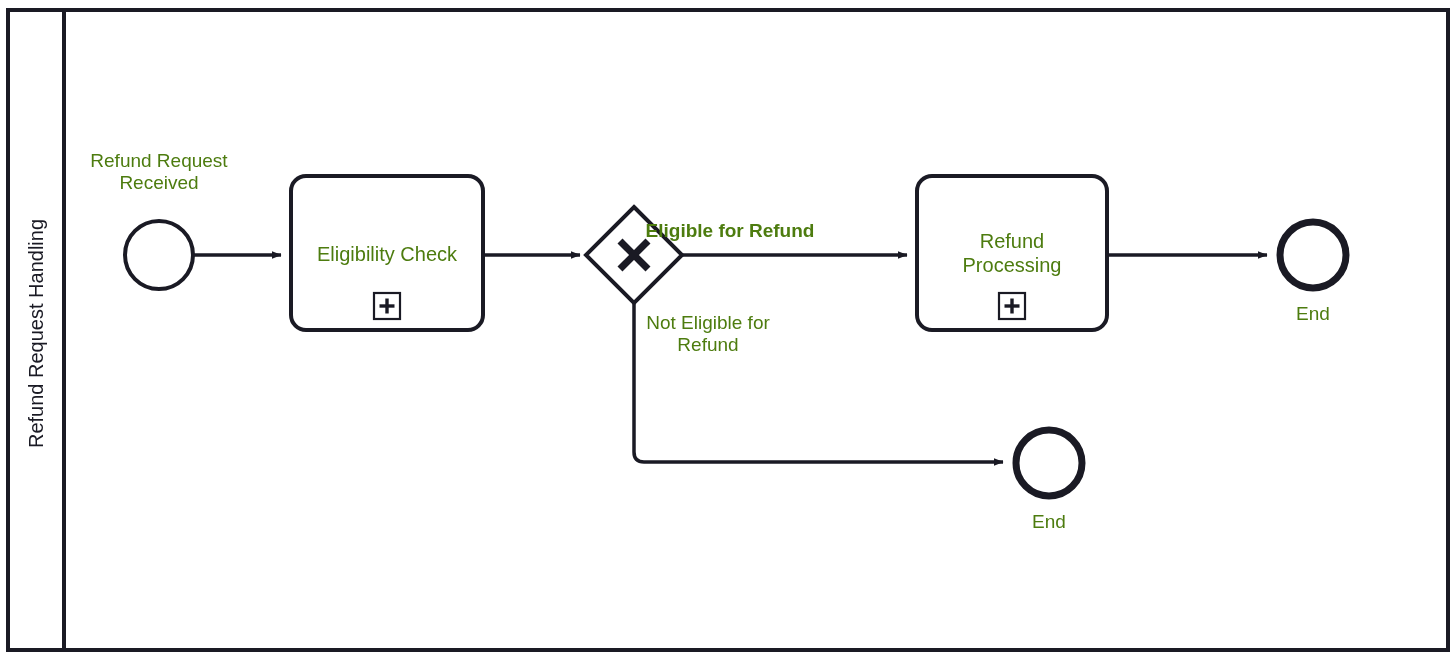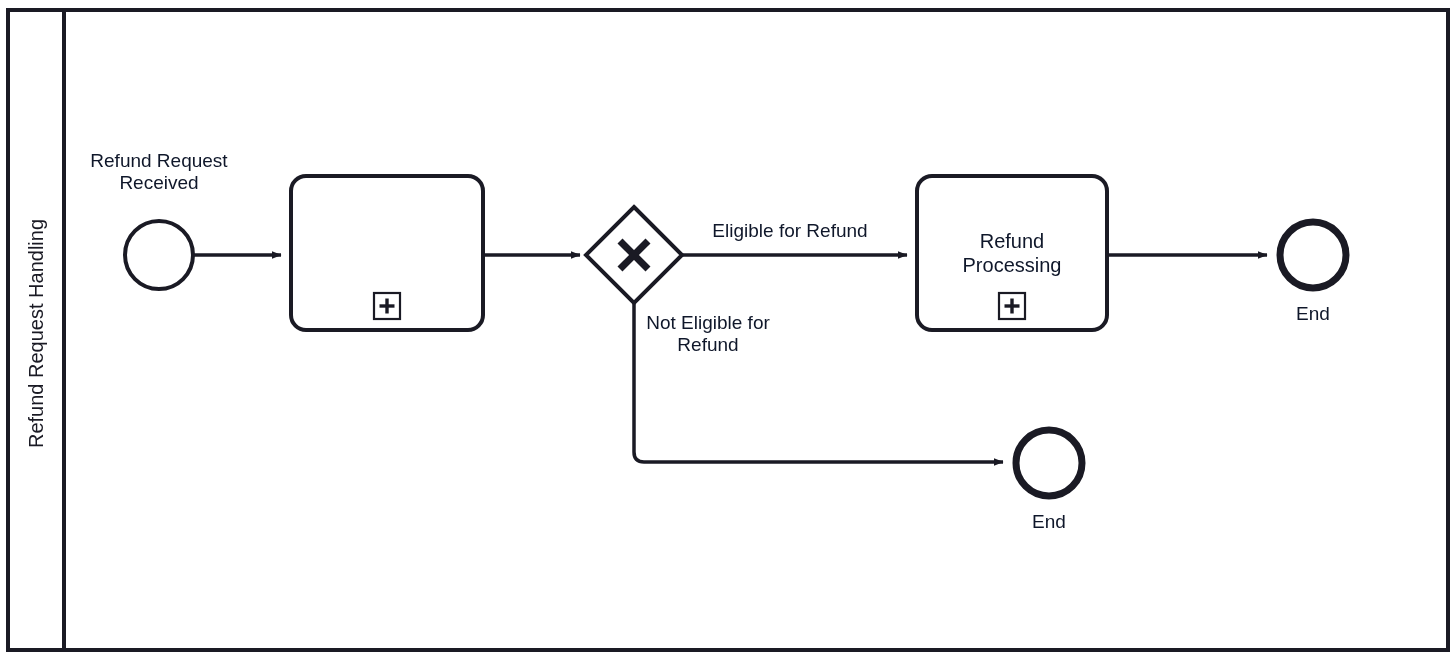--- a/index.html
+++ b/index.html
@@ -23,21 +23,21 @@
   #diagram-svg {
     position: absolute;
     left: 0;
     top: 0;
     width: 1456px;
     height: 662px;
   }
   .node-text {
     position: absolute;
     text-align: center;
-    color: #0f172a;
+    color: #4d7c0f;
     font-family: "Liberation Sans", sans-serif;
     line-height: 1.18;
     white-space: pre-line;
     pointer-events: none;
   }
   .task-label {
     font-size: 20px;
   }
   .event-label {
     font-size: 19px;
@@ -104,25 +104,26 @@
     <path d="M 634 303 L 634 452 Q 634 462 644 462 L 1003 462" fill="none" stroke="#1a1a24" stroke-width="3.5" marker-end="url(#arrowhead)"></path>
 
     <circle cx="1049" cy="463" r="33" fill="#ffffff" stroke="#1a1a24" stroke-width="7"></circle>
   </svg>
 
   <div class="pool-label" style="left: -114px; top: 322px; width: 300px;">Refund Request Handling</div>
 
   <div class="node-text event-label" style="left: 59px; top: 150px; width: 200px;">Refund Request
 Received</div>
 
+  <div class="node-text task-label" style="left: 291px; top: 243px; width: 192px;">Eligibility Check</div>
 
   <div class="node-text task-label" style="left: 917px; top: 230px; width: 190px;">Refund
 Processing</div>
 
-  <div class="node-text flow-label" style="left: 705px; top: 220px; width: 170px;">Eligible for Refund</div>
+  <div class="node-text flow-label" style="left: 645px; top: 220px; width: 170px; font-weight: bold;">Eligible for Refund</div>
 
   <div class="node-text flow-label" style="left: 638px; top: 312px; width: 140px;">Not Eligible for
 Refund</div>
 
   <div class="node-text event-label" style="left: 1253px; top: 303px; width: 120px;">End</div>
 
   <div class="node-text event-label" style="left: 989px; top: 511px; width: 120px;">End</div>
 
 </div>
 

